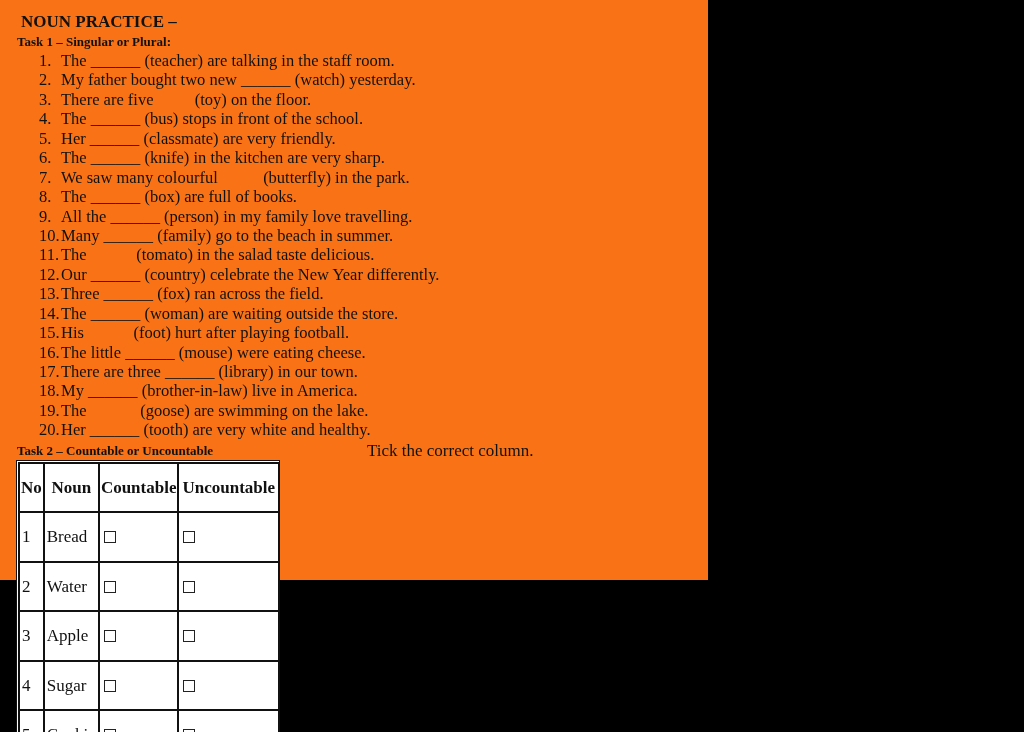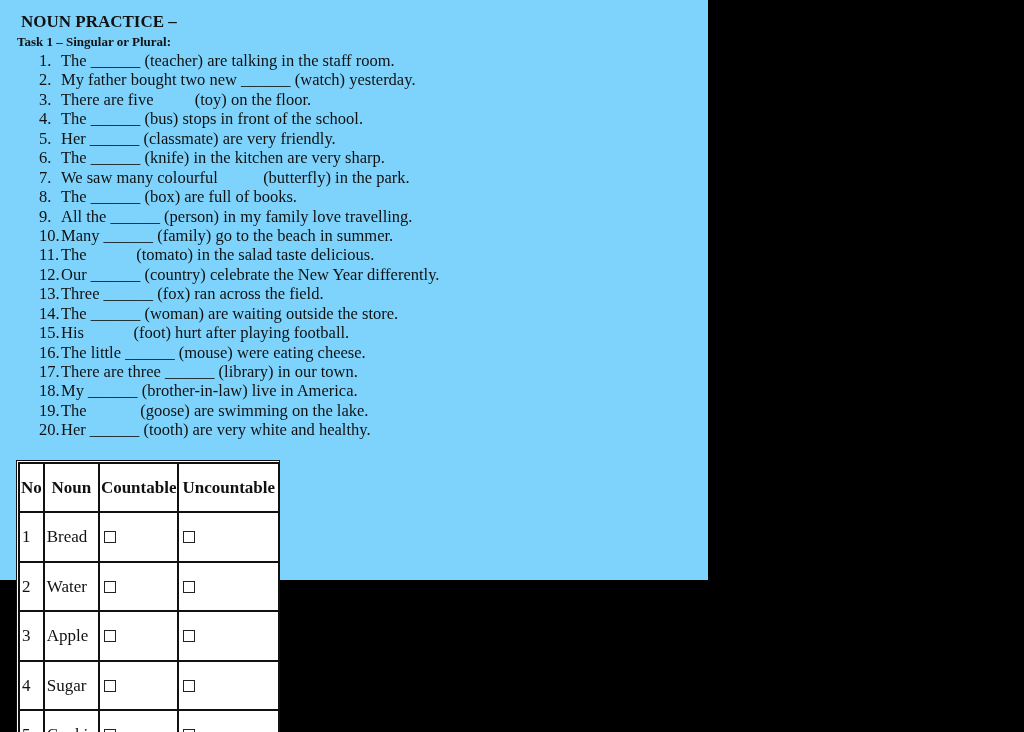--- a/index.html
+++ b/index.html
@@ -14,21 +14,21 @@
       position: relative;
       font-family: "Liberation Serif", "DejaVu Serif", serif;
       color: #111111;
     }
     .page {
       position: absolute;
       left: 0;
       top: 0;
       width: 708px;
       height: 580px;
-      background: #7dd3fc;
+      background: #f97316;
     }
     .black-area {
       position: absolute;
       left: 708px;
       top: 0;
       width: 316px;
       height: 732px;
       background: #000000;
     }
     .title {
@@ -213,20 +213,22 @@
     <li class="task1-item">
         <span class="item-num two-digit">19.</span>
         <span class="item-text">The             (goose) are swimming on the lake.</span>
       </li>
     <li class="task1-item">
         <span class="item-num two-digit">20.</span>
         <span class="item-text">Her ______ (tooth) are very white and healthy.</span>
       </li>
   </ol>
 
+  <div class="task-heading" style="top:441px;">Task 2 – Countable or Uncountable</div>
+  <div class="instruction" style="top:441px;">Tick the correct column.</div>
 
   <div class="table-wrap">
     <table class="nouns">
       <thead>
         <tr>
           <th class="col-no">No</th>
           <th class="col-noun">Noun</th>
           <th class="col-c">Countable</th>
           <th class="col-u">Uncountable</th>
         </tr>

